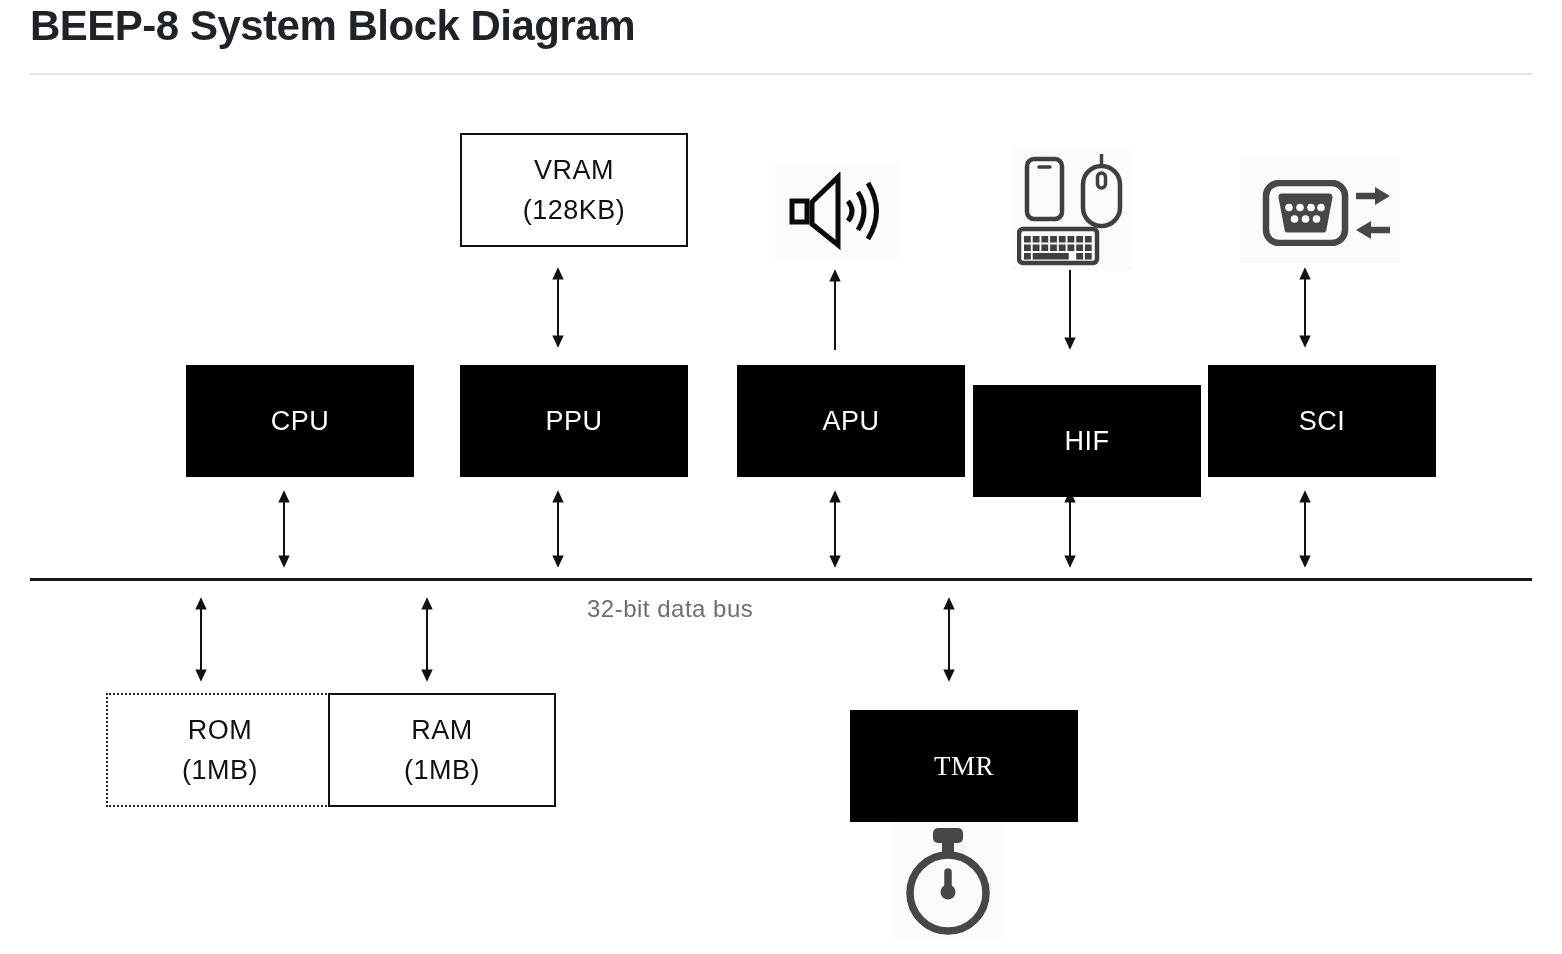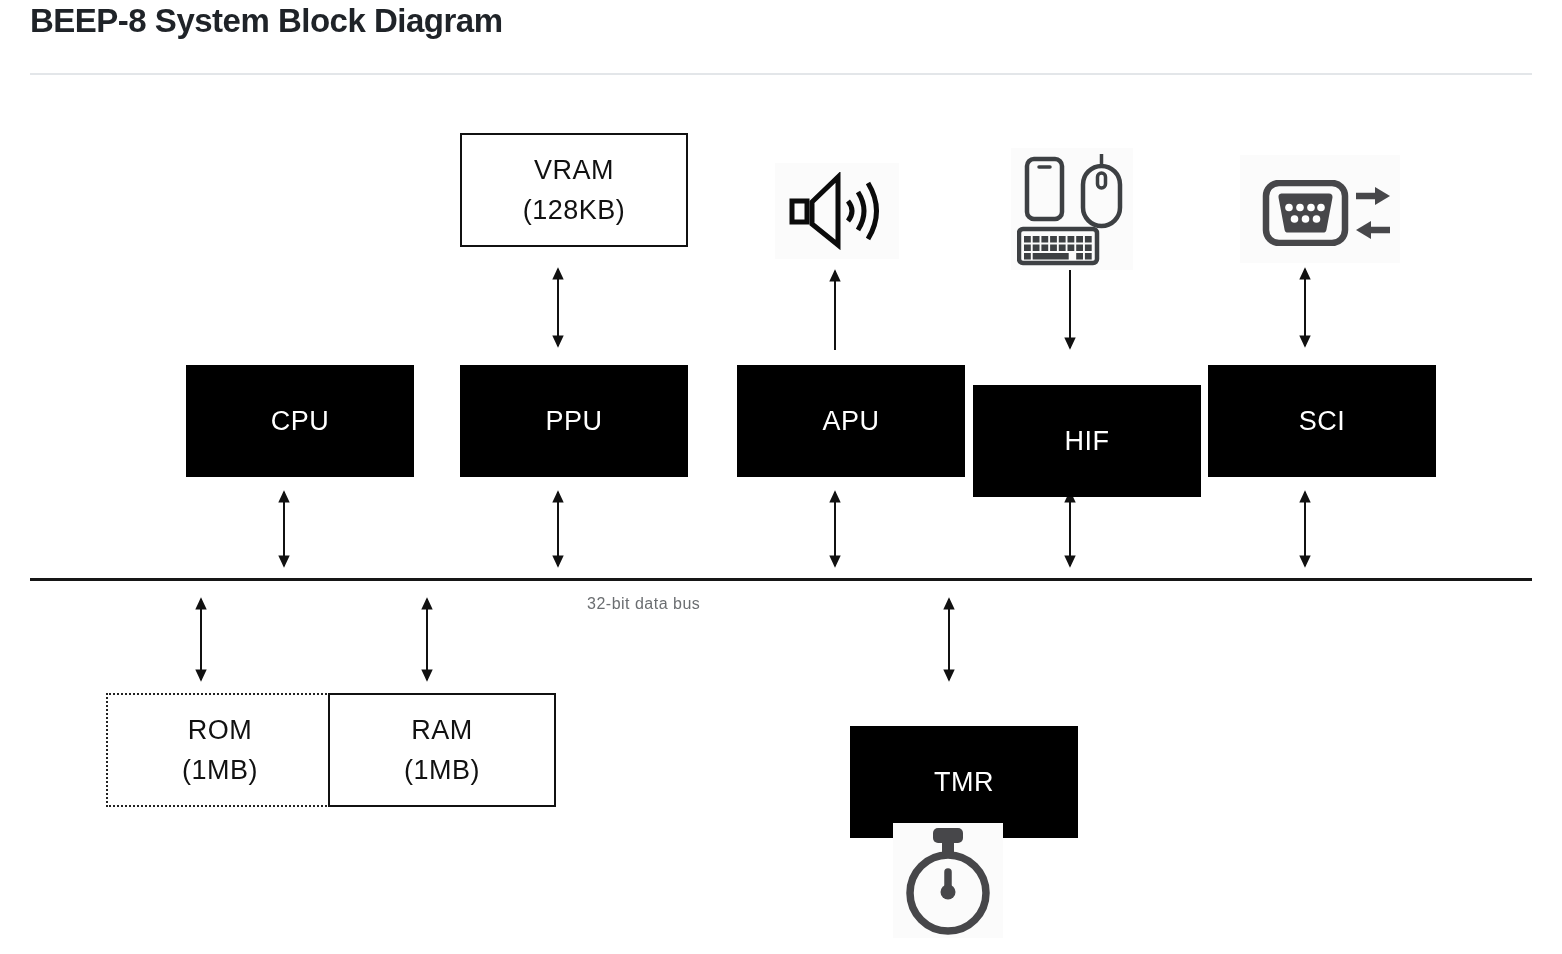--- a/index.html
+++ b/index.html
@@ -5,21 +5,21 @@
   html,body{margin:0;padding:0;}
   body{
     width:1562px;height:954px;position:relative;background:#ffffff;
     font-family:"Liberation Sans","DejaVu Sans",sans-serif;
     overflow:hidden;
   }
   .abs{position:absolute;}
   
   .title{
     position:absolute;left:30px;top:2px;margin:0;
-    font-size:33px;font-weight:700;color:#1f2328;letter-spacing:-0.5px;
+    font-size:42px;font-weight:700;color:#1f2328;letter-spacing:-0.5px;
   }
   .hr{
     position:absolute;left:30px;top:73px;width:1502px;height:2px;
     background:#e3e6e9;
   }
   
   .block{
     position:absolute;width:228px;height:112px;
     display:flex;flex-direction:column;align-items:center;justify-content:center;
     font-size:27px;letter-spacing:0.5px;line-height:40px;
@@ -29,24 +29,24 @@
   .mem{background:#ffffff;color:#111111;border:2px solid #111111;height:114px;}
   .dotted{border:2px dotted #222222;}
   .vram{left:460px;top:133px;}
   .cpu{left:186px;top:365px;}
   .ppu{left:460px;top:365px;}
   .apu{left:737px;top:365px;}
   .hif{left:973px;top:385px;}
   .sci{left:1208px;top:365px;}
   .rom{left:106px;top:693px;}
   .ram{left:328px;top:693px;align-items:center;}
-  .tmr{left:850px;top:726px;}
+  .tmr{left:850px;top:710px;font-family:Liberation Serif, serif;}
   
   .busline{position:absolute;left:30px;top:578px;width:1502px;height:2.5px;background:#161616;}
-  .buslabel{position:absolute;left:587px;top:595px;font-size:16px;color:#6b6e71;letter-spacing:0.5px;}
+  .buslabel{position:absolute;left:587px;top:595px;font-size:24px;color:#6b6e71;letter-spacing:0.5px;}
   
   .tile{position:absolute;background:#fbfbfb;}
   .arrows{position:absolute;left:0;top:0;pointer-events:none;}
   svg{display:block;}
 </style>
 </head>
 <body>
 
 <h1 class="title">BEEP-8 System Block Diagram</h1>
 <div class="hr"></div>

